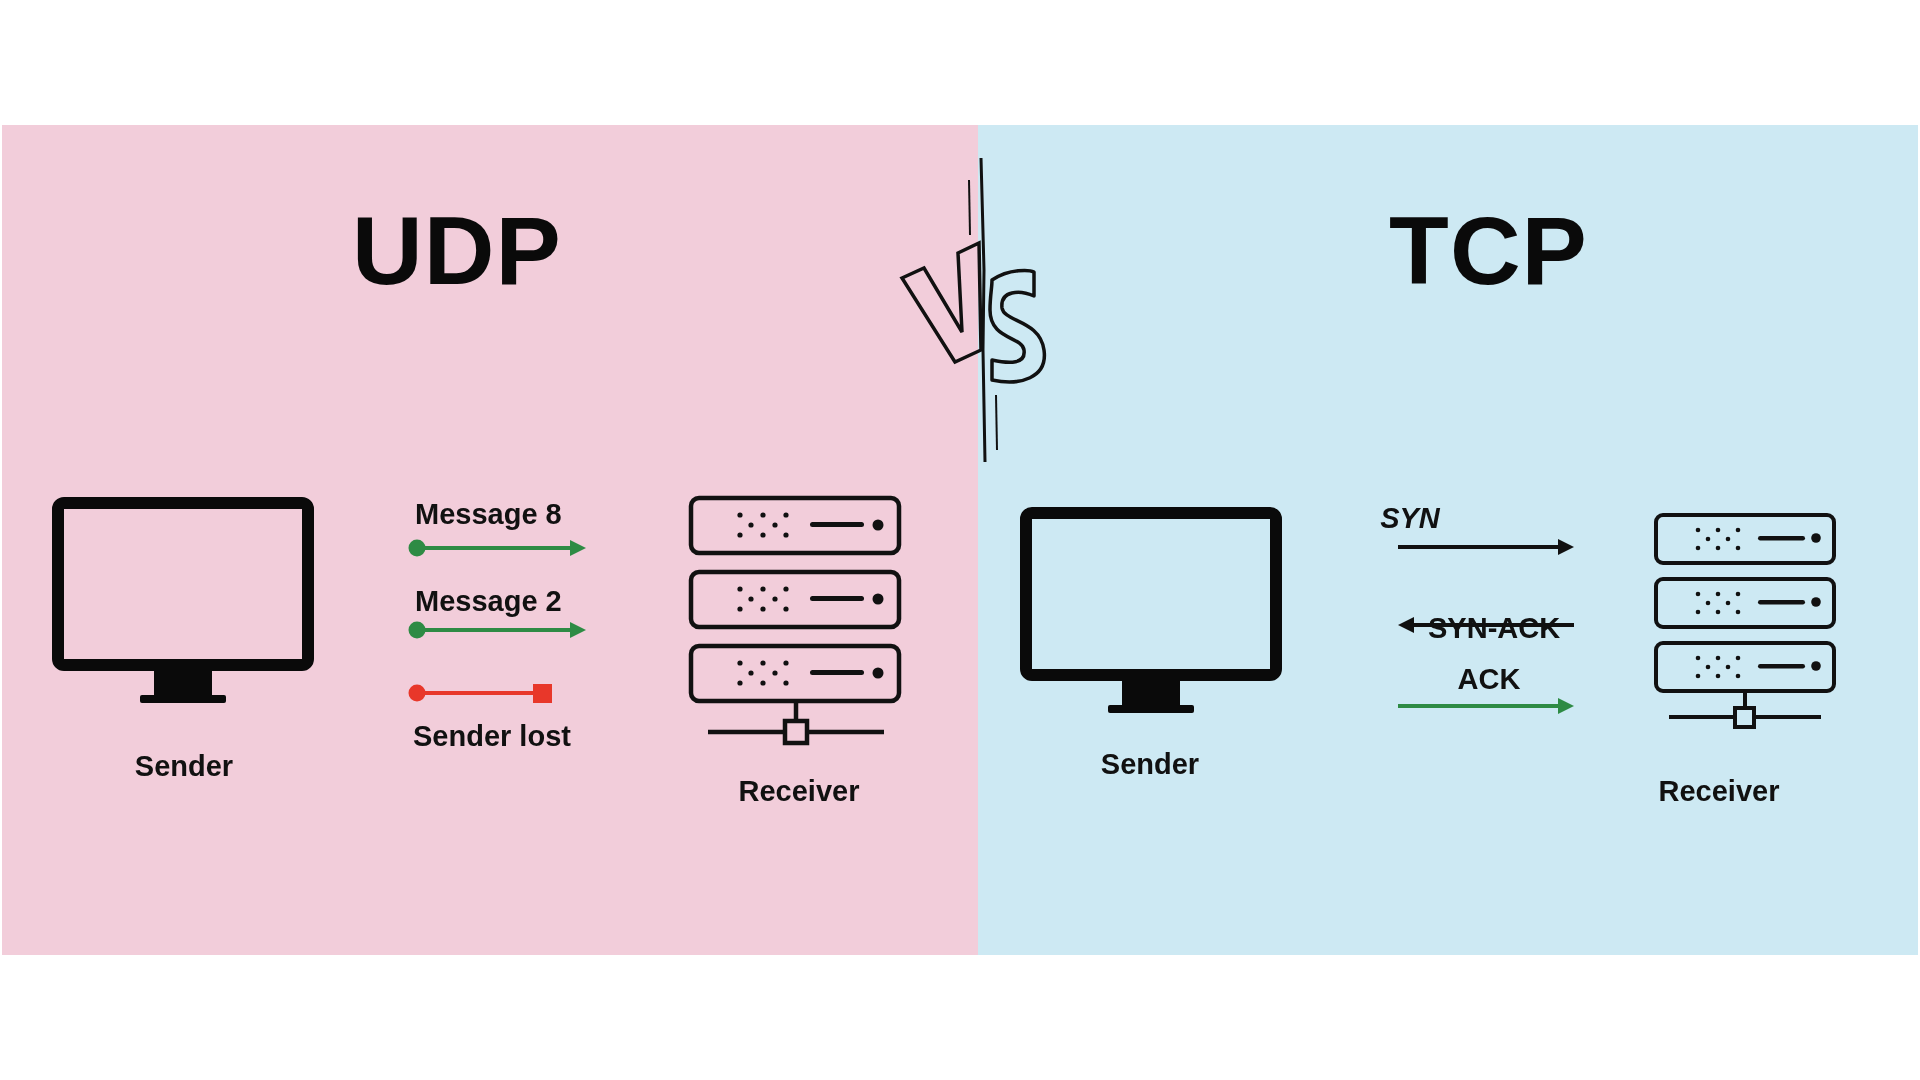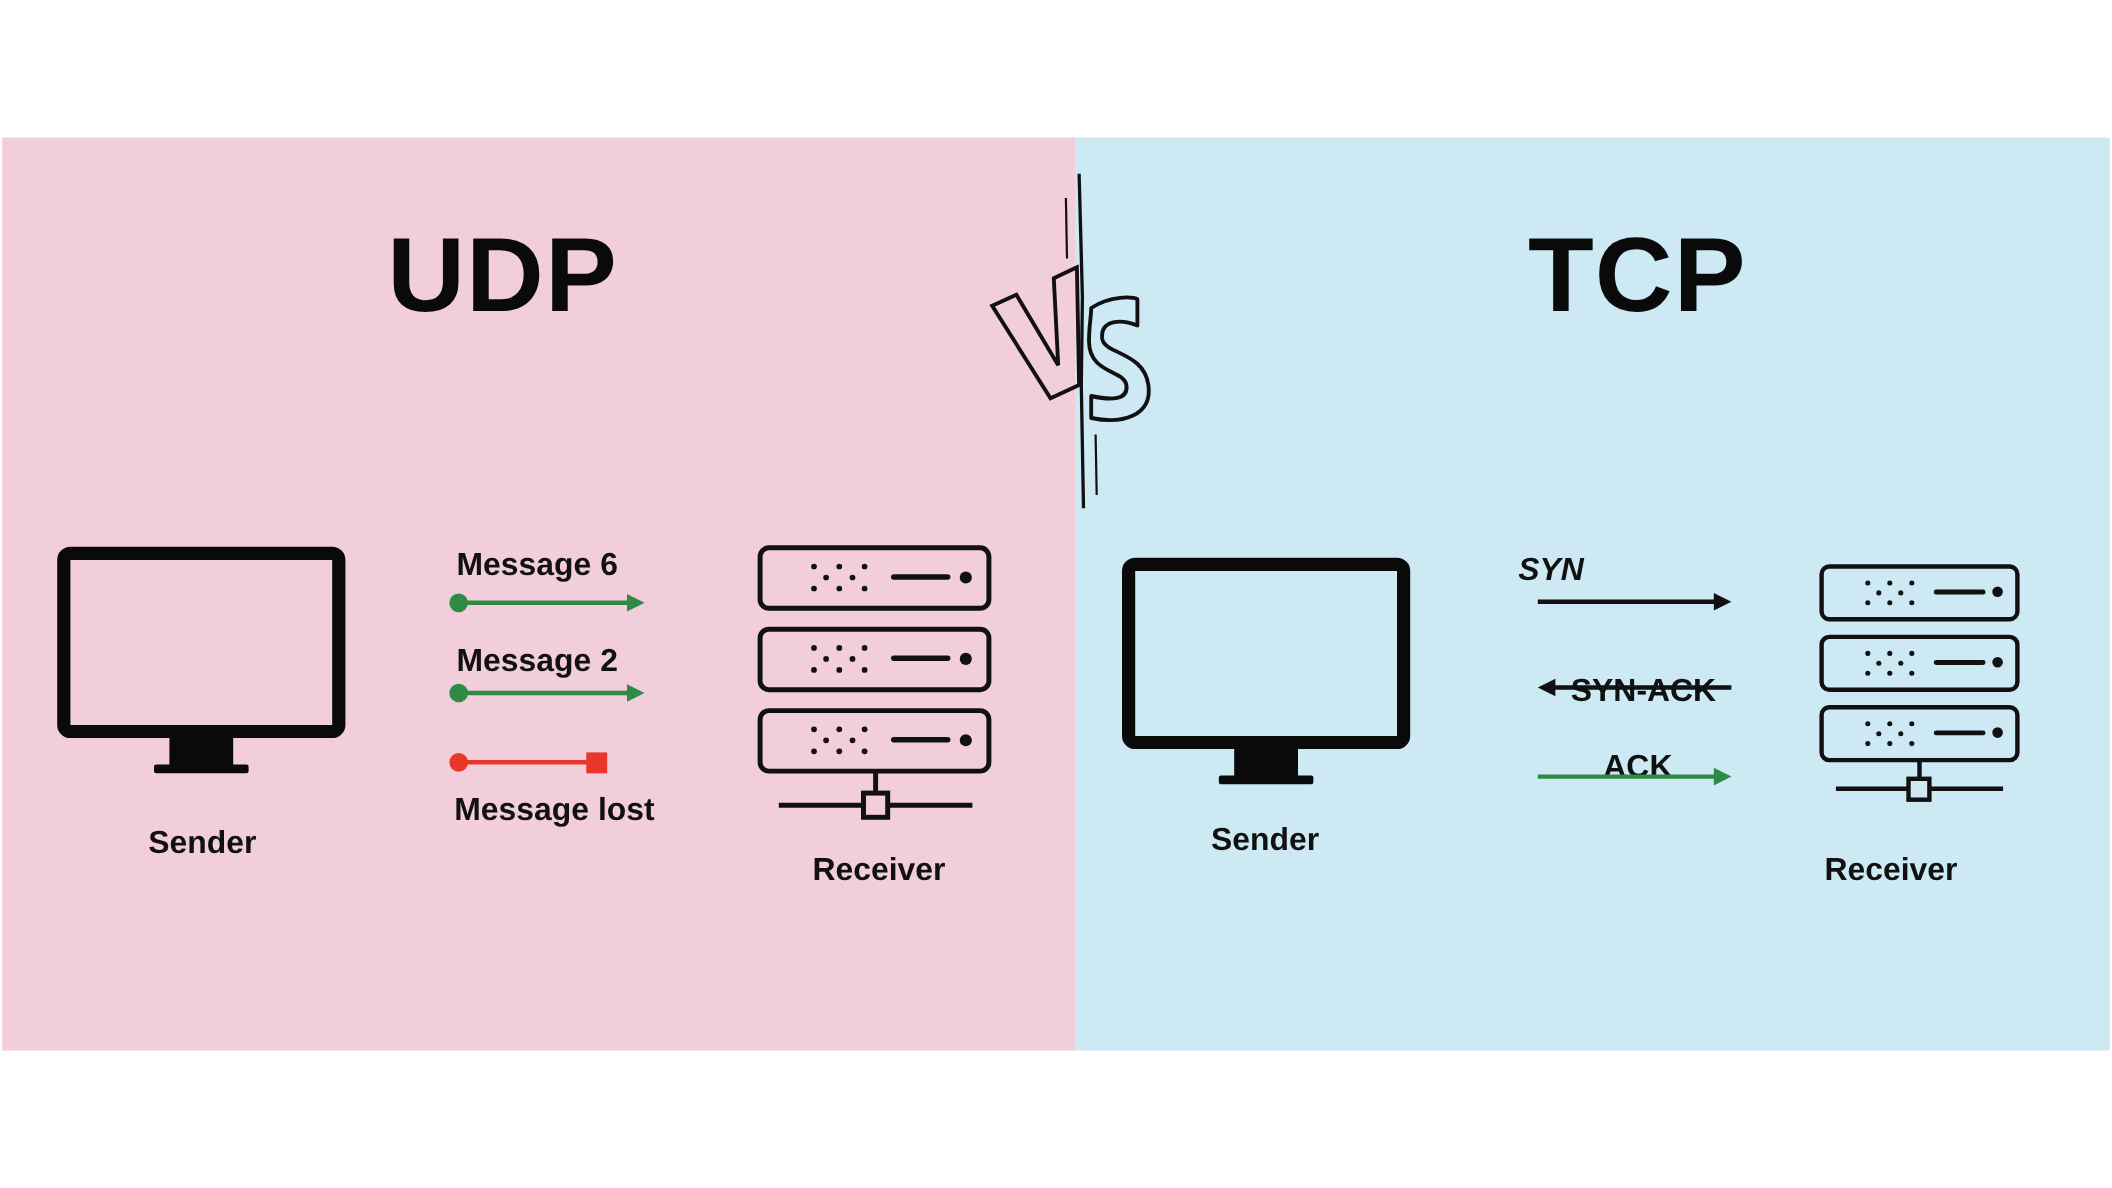--- a/index.html
+++ b/index.html
@@ -44,40 +44,40 @@
   <path d="M112 130 C130 118 150 120 154 122 L154 146 C140 140 120 140 122 158 C124 172 160 170 164 200 C168 228 140 236 112 230 L112 210 C130 214 146 214 144 200 C142 186 110 190 110 160 C110 146 112 138 112 130 Z" stroke="#111" stroke-width="3.5" fill="none" stroke-linejoin="round"></path>
 </svg>
 
 <svg style="left:52px; top:497px;" width="262" height="212" viewBox="0 0 262 212">
   <rect x="6" y="6" width="250" height="162" rx="6" ry="6" fill="none" stroke="#0a0a0a" stroke-width="12"></rect>
   <rect x="102" y="168" width="58" height="36" fill="#0a0a0a"></rect>
   <rect x="88" y="198" width="86" height="8" rx="2" fill="#0a0a0a"></rect>
 </svg>
 <div class="label center" style="left:184px; top:752px;">Sender</div>
 
-<div class="label" style="left:415px; top:500px;">Message 6</div>
+<div class="label" style="left:415px; top:500px;">Message 8</div>
 <svg style="left:408px; top:538px;" width="182" height="20" viewBox="0 0 182 20">
   <circle cx="9" cy="10" r="8.5" fill="#2e8b44"></circle>
   <line x1="9" y1="10" x2="166" y2="10" stroke="#2e8b44" stroke-width="4"></line>
   <polygon points="162,2 178,10 162,18" fill="#2e8b44"></polygon>
 </svg>
 
 <div class="label" style="left:415px; top:587px;">Message 2</div>
 <svg style="left:408px; top:620px;" width="182" height="20" viewBox="0 0 182 20">
   <circle cx="9" cy="10" r="8.5" fill="#2e8b44"></circle>
   <line x1="9" y1="10" x2="166" y2="10" stroke="#2e8b44" stroke-width="4"></line>
   <polygon points="162,2 178,10 162,18" fill="#2e8b44"></polygon>
 </svg>
 
 <svg style="left:408px; top:683px;" width="150" height="20" viewBox="0 0 150 20">
   <circle cx="9" cy="10" r="8.5" fill="#e8372a"></circle>
   <line x1="9" y1="10" x2="135" y2="10" stroke="#e8372a" stroke-width="4"></line>
   <rect x="125" y="1" width="19" height="19" fill="#e8372a"></rect>
 </svg>
-<div class="label" style="left:413px; top:722px;">Message lost</div>
+<div class="label" style="left:413px; top:722px;">Sender lost</div>
 
 <svg style="left:688px; top:495px;" width="214" height="245" viewBox="0 0 214 245">
   <g fill="none" stroke="#111" stroke-width="4.5">
     <rect x="3" y="3" width="208" height="55" rx="8"></rect>
     <rect x="3" y="77" width="208" height="55" rx="8"></rect>
     <rect x="3" y="151" width="208" height="55" rx="8"></rect>
     <line x1="108" y1="206" x2="108" y2="226"></line>
     <rect x="97" y="226" width="22" height="22"></rect>
     <line x1="20" y1="237" x2="97" y2="237"></line>
     <line x1="119" y1="237" x2="196" y2="237"></line>
@@ -132,21 +132,21 @@
   <line x1="2" y1="10" x2="166" y2="10" stroke="#111" stroke-width="4"></line>
   <polygon points="162,2 178,10 162,18" fill="#111"></polygon>
 </svg>
 
 <div class="label" style="left:1428px; top:614px;">SYN-ACK</div>
 <svg style="left:1396px; top:615px;" width="182" height="20" viewBox="0 0 182 20">
   <line x1="14" y1="10" x2="178" y2="10" stroke="#111" stroke-width="4"></line>
   <polygon points="18,2 2,10 18,18" fill="#111"></polygon>
 </svg>
 
-<div class="label center" style="left:1489px; top:665px;margin-top:18px;">ACK</div>
+<div class="label center" style="left:1489px; top:665px;">ACK</div>
 <svg style="left:1396px; top:696px;" width="182" height="20" viewBox="0 0 182 20">
   <line x1="2" y1="10" x2="166" y2="10" stroke="#2e8b44" stroke-width="4"></line>
   <polygon points="162,2 178,10 162,18" fill="#2e8b44"></polygon>
 </svg>
 
 <svg style="left:1653px; top:512px;" width="184" height="215" viewBox="0 0 184 215">
   <g fill="none" stroke="#111" stroke-width="4">
     <rect x="3" y="3" width="178" height="48" rx="7"></rect>
     <rect x="3" y="67" width="178" height="48" rx="7"></rect>
     <rect x="3" y="131" width="178" height="48" rx="7"></rect>

